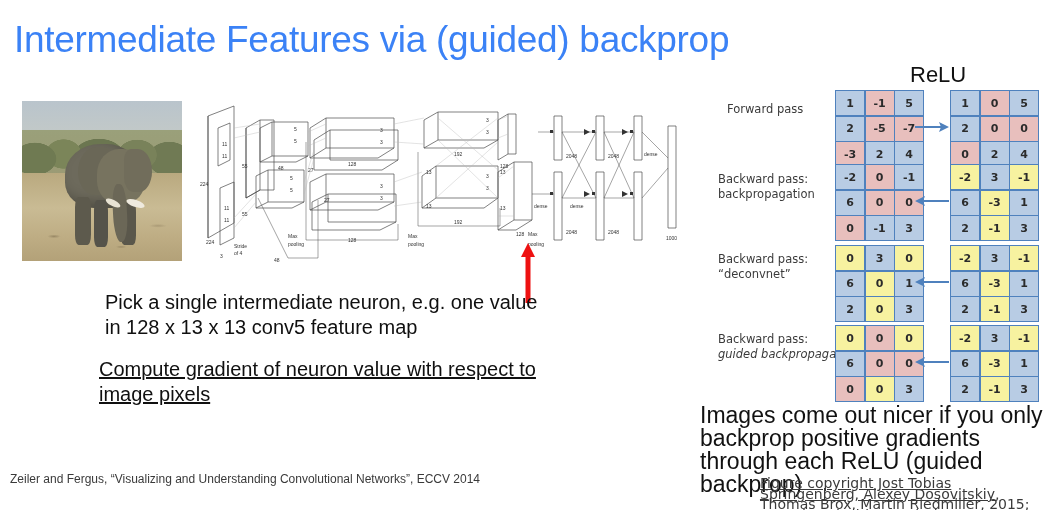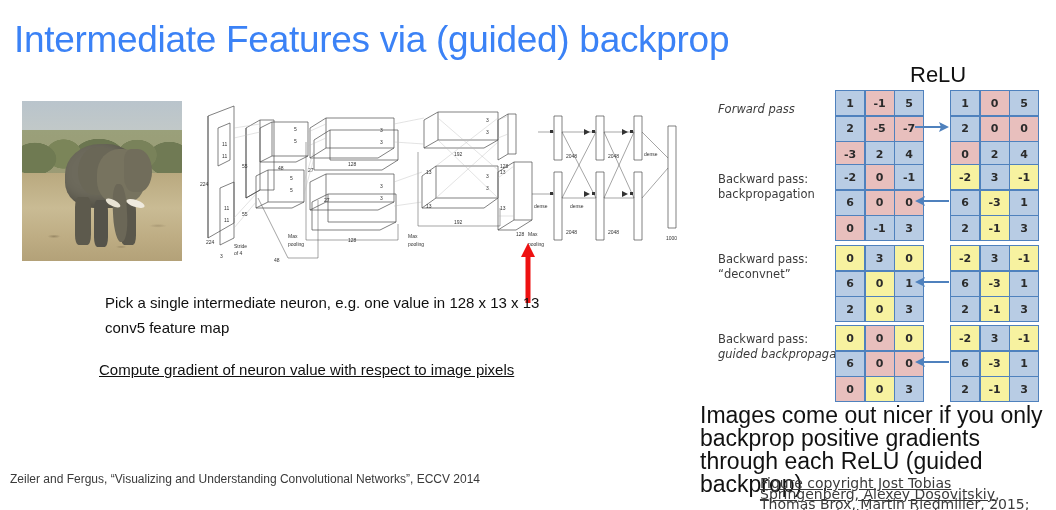--- a/index.html
+++ b/index.html
@@ -56,21 +56,21 @@
        background:#55534a;border-radius:22%;}
   .ele-leg-c{position:absolute;left:62%;top:63%;width:9%;height:27%;
        background:#5a574b;border-radius:22%;}
 
   
   #alexnet-diagram{position:absolute;left:198px;top:98px;width:500px;height:165px;}
   #alexnet-diagram svg{display:block;}
   #red-arrow{position:absolute;left:520px;top:243px;width:16px;height:60px;}
 
   
-  .body-text{position:absolute;font-size:15px;line-height:25px;color:#101010;}
+  .body-text{position:absolute;font-size:20px;line-height:25px;color:#101010;}
   #text-pick{left:105px;top:290px;width:440px;}
   #text-compute{left:99px;top:357px;width:470px;text-decoration:underline;}
 
   
   #footnote{position:absolute;left:10px;top:473px;width:640px;
       font-size:12px;line-height:13px;color:#3a3a3a;}
 
   
   #relu-panel{position:absolute;left:700px;top:60px;width:356px;height:360px;}
   #relu-title{position:absolute;left:210px;top:2px;font-size:22px;color:#111;}
@@ -273,21 +273,21 @@
 <div class="body-text" id="text-pick">Pick a single intermediate neuron, e.g. one value in 128 x 13 x 13 conv5 feature map</div>
 <div class="body-text" id="text-compute">Compute gradient of neuron value with respect to image pixels</div>
 
 <div id="footnote">
   <div>Zeiler and Fergus, “Visualizing and Understanding Convolutional Networks”, ECCV 2014</div>
 </div>
 
 <div id="relu-panel">
   <div id="relu-title">ReLU</div>
   <div id="relu-rows">
-      <div class="row-label" style="left: 18px; top: 42px; font-style: italic;">
+      <div class="row-label" style="left: 27px; top: 42px;">
         <div>Forward pass</div>
       </div>
       <div class="grid" style="left: 135px; top: 30px;">
         <div class="cell c-blue">1</div>
         <div class="cell c-pink">-1</div>
         <div class="cell c-blue">5</div>
         <div class="cell c-blue">2</div>
         <div class="cell c-pink">-5</div>
         <div class="cell c-pink">-7</div>
         <div class="cell c-pink">-3</div>

